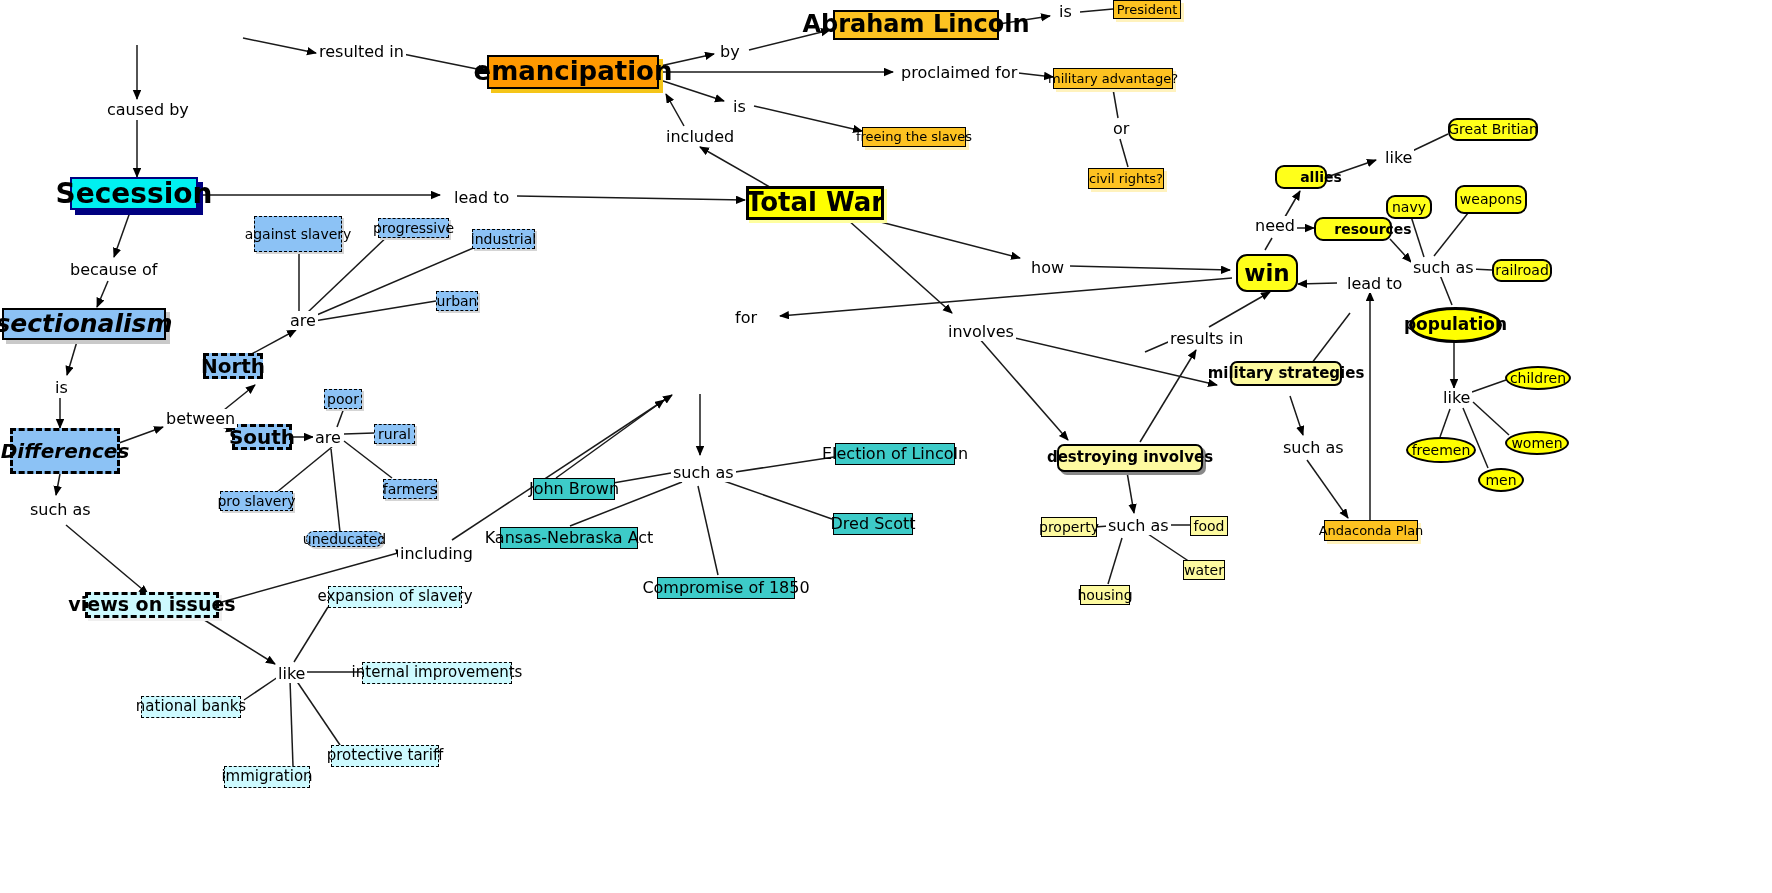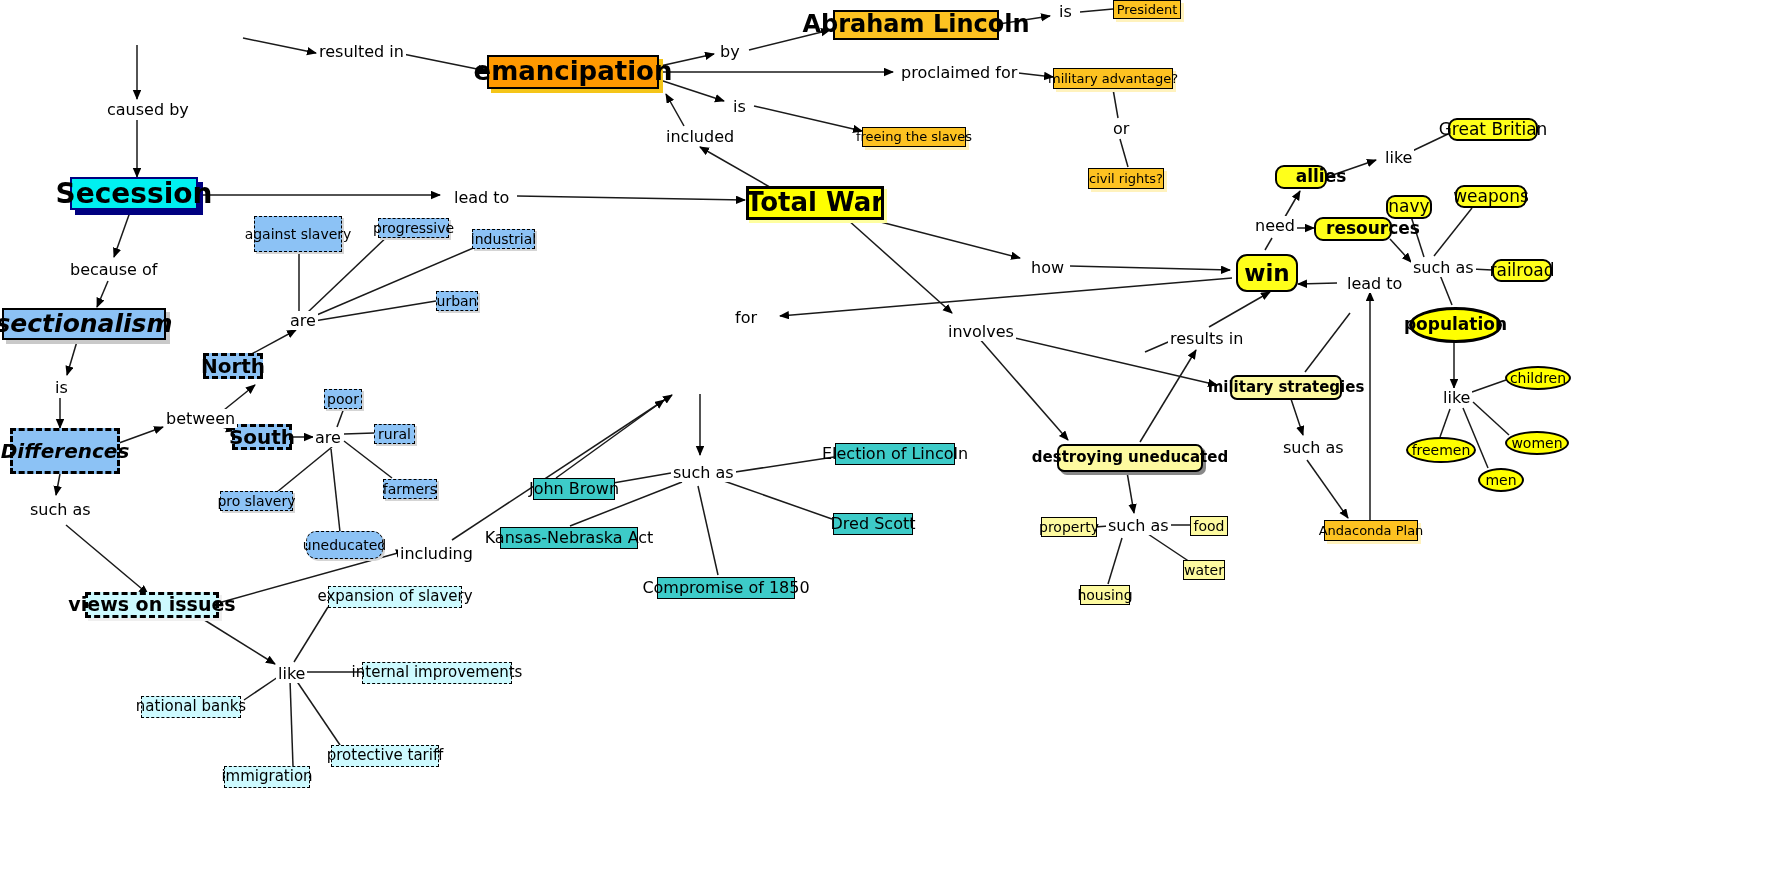--- a/index.html
+++ b/index.html
@@ -113,21 +113,21 @@
   }
   .n-teal {             
     background: #3dcbc8;
     border: 1px solid #000000;
     font-size: 16px;
   }
   .n-yellow-round {     
     background: #ffff1a;
     border: 2px solid #000000;
     border-radius: 9px;
-    font-size: 17px;
+    font-size: 14px;
   }
   .n-yellow-round.bold { font-weight: bold; padding-left: 40px; }
   .n-yellow-round.big  { font-size: 23px; font-weight: bold; border-radius: 11px; }
   .n-lightyellow {      
     background: #fdfaa0;
     border: 2px solid #000000;
     border-radius: 7px;
     font-size: 15px;
     font-weight: bold;
   }
@@ -329,21 +329,21 @@
 
   <div class="node n-blue-dash-sm" style="left:254px;top:216px;width:88px;height:36px;">against slavery</div>
   <div class="node n-blue-dash-sm" style="left:378px;top:218px;width:71px;height:20px;">progressive</div>
   <div class="node n-blue-dash-sm" style="left:472px;top:229px;width:63px;height:20px;">industrial</div>
   <div class="node n-blue-dash-sm" style="left:436px;top:291px;width:42px;height:20px;">urban</div>
 
   <div class="node n-blue-dash-sm" style="left:324px;top:389px;width:38px;height:20px;">poor</div>
   <div class="node n-blue-dash-sm" style="left:374px;top:424px;width:41px;height:20px;">rural</div>
   <div class="node n-blue-dash-sm" style="left:383px;top:479px;width:54px;height:20px;">farmers</div>
   <div class="node n-blue-dash-sm" style="left:220px;top:491px;width:73px;height:20px;">pro slavery</div>
-  <div class="node n-blue-dash-sm" style="left:306px;top:531px;width:77px;height:28px;border-radius:10px;">uneducated</div>
+  <div class="node n-blue-dash-sm" style="left:306px;top:531px;width:77px;height:16px;border-radius:10px;">uneducated</div>
 
   <div class="node n-cyan-dash-lg" style="left:85px;top:592px;width:134px;height:26px;">views on issues</div>
 
   <div class="node n-cyan-dash-sm" style="left:328px;top:586px;width:134px;height:22px;">expansion of slavery</div>
   <div class="node n-cyan-dash-sm" style="left:362px;top:662px;width:150px;height:22px;">internal improvements</div>
   <div class="node n-cyan-dash-sm" style="left:141px;top:696px;width:100px;height:22px;">national banks</div>
   <div class="node n-cyan-dash-sm" style="left:331px;top:745px;width:108px;height:22px;">protective tariff</div>
   <div class="node n-cyan-dash-sm" style="left:224px;top:766px;width:86px;height:22px;">immigration</div>
 
 
@@ -356,34 +356,34 @@
   <div class="node n-yellow-round big" style="left:1236px;top:254px;width:62px;height:38px;">win</div>
 
   <div class="node n-yellow-round bold" style="left:1275px;top:165px;width:52px;height:24px;">allies</div>
 
   <div class="node n-yellow-round bold" style="left:1314px;top:217px;width:78px;height:24px;">resources</div>
 
   <div class="node n-yellow-round" style="left:1448px;top:118px;width:90px;height:23px;">Great Britian</div>
 
   <div class="node n-yellow-round" style="left:1386px;top:195px;width:46px;height:24px;">navy</div>
 
-  <div class="node n-yellow-round" style="left:1455px;top:185px;width:72px;height:23px;">weapons</div>
+  <div class="node n-yellow-round" style="left:1455px;top:185px;width:72px;height:29px;">weapons</div>
 
   <div class="node n-yellow-round" style="left:1492px;top:259px;width:60px;height:23px;">railroad</div>
 
   <div class="node n-ellipse big" style="left:1409px;top:307px;width:93px;height:36px;">population</div>
 
   <div class="node n-ellipse" style="left:1505px;top:366px;width:66px;height:24px;">children</div>
   <div class="node n-ellipse" style="left:1505px;top:431px;width:64px;height:24px;">women</div>
   <div class="node n-ellipse" style="left:1478px;top:468px;width:46px;height:24px;">men</div>
   <div class="node n-ellipse" style="left:1406px;top:437px;width:70px;height:26px;">freemen</div>
 
-  <div class="node n-lightyellow" style="left:1230px;top:375px;width:112px;height:25px;">military strategies</div>
-
-  <div class="node n-lightyellow" style="left:1057px;top:444px;width:146px;height:28px;box-shadow:3px 3px 0 0 #888;">destroying uneducated</div>
+  <div class="node n-lightyellow" style="left:1230px;top:361px;width:112px;height:25px;">military strategies</div>
+
+  <div class="node n-lightyellow" style="left:1057px;top:444px;width:146px;height:28px;box-shadow:3px 3px 0 0 #888;">destroying involves</div>
 
   <div class="node n-gold" style="left:1324px;top:520px;width:94px;height:21px;">Andaconda Plan</div>
 
   <div class="node n-lightyellow sq" style="left:1041px;top:517px;width:56px;height:20px;">property</div>
   <div class="node n-lightyellow sq" style="left:1190px;top:516px;width:38px;height:20px;">food</div>
   <div class="node n-lightyellow sq" style="left:1183px;top:560px;width:42px;height:20px;">water</div>
   <div class="node n-lightyellow sq" style="left:1080px;top:585px;width:50px;height:20px;">housing</div>
 
   <div class="linklabel" style="left:317px;top:42px;">resulted in</div>
   <div class="linklabel" style="left:105px;top:100px;">caused by</div>

